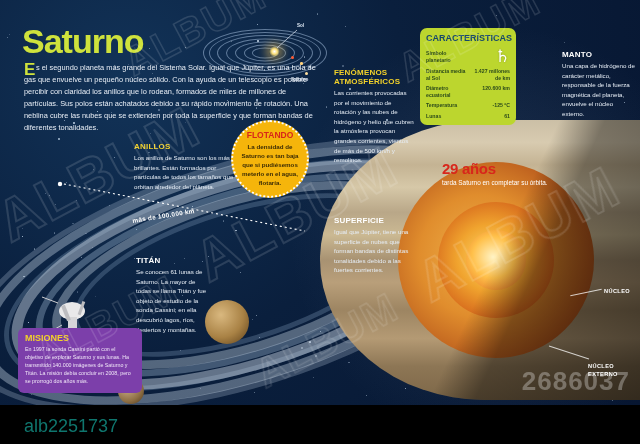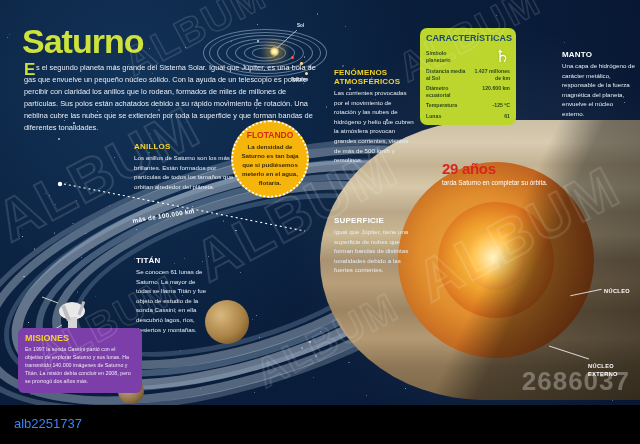--- a/index.html
+++ b/index.html
@@ -103,21 +103,21 @@
   .slabel{position:absolute;color:#dfe9f5;font-size:4.6px;font-weight:bold;}
 
   
   .moon{position:absolute;border-radius:50%;}
 
   
   .probe{position:absolute;left:28px;top:295px;width:72px;height:42px;}
 
   
   .bar{position:absolute;left:0;top:405px;width:640px;height:39px;background:#000;}
-  .bar .id{position:absolute;left:14px;top:11px;color:#3b82f6;font-size:13px;}
+  .bar .id{position:absolute;left:24px;top:11px;color:#0f766e;font-size:18px;}
   .bar .url{position:absolute;right:12px;top:11px;color:#f2f2f2;font-size:14px;}
   .bigwm{position:absolute;right:10px;bottom:8px;color:rgba(255,255,255,.30);
     font-size:26px;font-weight:bold;letter-spacing:1px;}
 </style>
 </head>
 <body>
 
 <div class="stage">
 
   <div class="stars" id="starfield">

